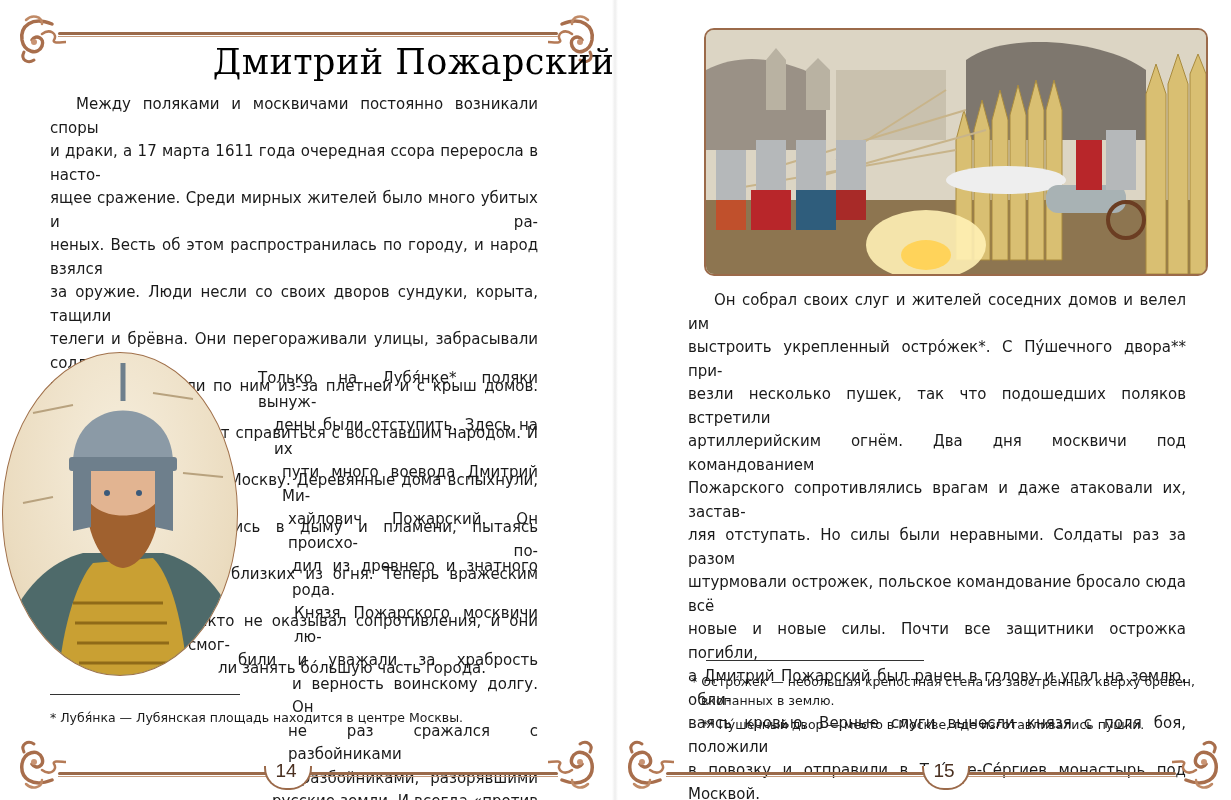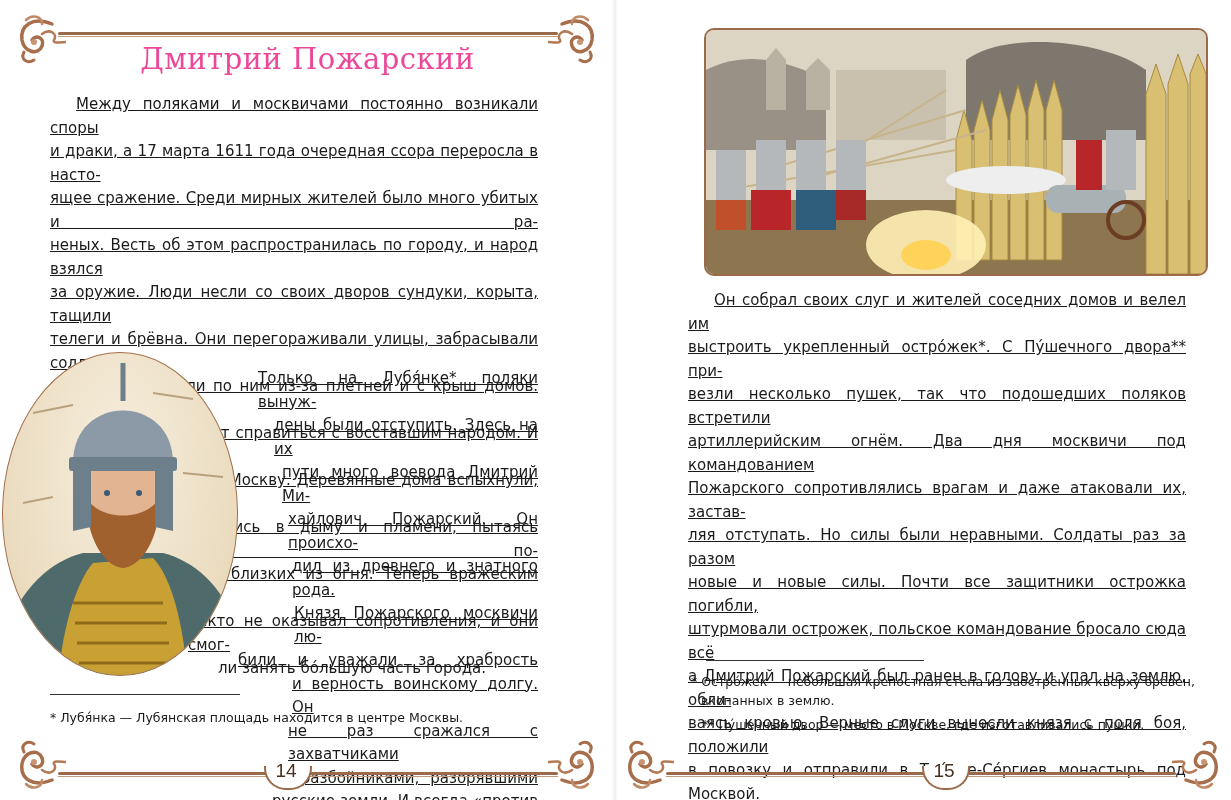--- a/index.html
+++ b/index.html
@@ -6,26 +6,26 @@
   body { width:1231px; height:800px; background:#ffffff; position:relative; overflow:hidden;
          font-family:"DejaVu Sans", sans-serif; color:#1a1a1a; }
   .page { position:absolute; top:0; height:800px; }
   .page.left { left:0; width:615px; }
   .page.right { left:616px; width:615px; }
   .gutter { position:absolute; left:612px; top:0; width:6px; height:800px;
             background:linear-gradient(90deg,#fff,#eee,#fff); }
   .rule { position:absolute; height:3px; background:#9b6a4a; border-radius:2px; }
   .rule::after { content:""; position:absolute; left:0; right:0; top:4px; height:1px; background:#c59a7c; }
   .corner { position:absolute; width:54px; height:54px; }
-  .title { position:absolute; left:0; width:615px; top:42px; text-align:center;
-           font-family:"DejaVu Serif", serif; font-size:29px; color:#ec4899; letter-spacing:0.5px; }
+  .title { position:absolute; left:0; width:615px; top:42px; text-align:right;
+           font-family:"DejaVu Serif", serif; font-size:35px; color:#000000; letter-spacing:0.5px; }
   .txt { position:absolute; font-size:15px; line-height:23.5px; }
   .ind { text-indent:26px; }
   .line { display:block; white-space:nowrap; }
-  .line.j { text-align:justify; text-align-last:justify; white-space:normal;text-decoration:underline; }
+  .line.j { text-align:justify; text-align-last:justify; white-space:normal; }
   .fnrule { position:absolute; height:1px; background:#333; }
   .fn { position:absolute; font-size:12.5px; line-height:19px; }
   .pnum { position:absolute; font-family:Liberation Sans, sans-serif; font-size:19px; color:#4a3020; text-align:center; width:40px; }
   .bowl { position:absolute; width:44px; height:22px; border:2px solid #9b6a4a; border-top:none;
           border-radius:0 0 22px 22px; background:#fff; }
   .portrait { position:absolute; left:2px; top:352px; width:234px; height:322px; border-radius:50%;
               border:1px solid #a0704a; overflow:hidden;
               background:radial-gradient(ellipse at 50% 35%, #f6eedd 0%, #ebdcc0 70%, #e0cfae 100%); }
   .illus { position:absolute; left:704px; top:28px; width:500px; height:244px; overflow:hidden;
            border:2px solid #9b6a4a; border-radius:10px; background:#d8cdb8; }
@@ -91,21 +91,21 @@
 
   <div class="txt" style="left:238px;top:367px;width:300px">
     <span class="line j" style="margin-left:20px">Только на Лубя́нке* поляки вынуж-</span>
     <span class="line j" style="margin-left:36px">дены были отступить. Здесь на их</span>
     <span class="line j" style="margin-left:44px">пути много воевода Дмитрий Ми-</span>
     <span class="line j" style="margin-left:50px">хайлович Пожарский. Он происхо-</span>
     <span class="line j" style="margin-left:54px">дил из древнего и знатного рода.</span>
     <span class="line j" style="margin-left:56px">Князя Пожарского москвичи лю-</span>
     <span class="line j" style="">били и уважали за храбрость</span>
     <span class="line j" style="margin-left:54px">и верность воинскому долгу. Он</span>
-    <span class="line j" style="margin-left:50px">не раз сражался с захватчиками</span>
+    <span class="line j" style="margin-left:50px">не раз сражался с разбойниками</span>
     <span class="line j" style="margin-left:42px">и разбойниками, разорявшими</span>
     <span class="line j" style="margin-left:34px">русские земли. И всегда «против</span>
 
   </div>
 
   <div class="fnrule" style="left:50px;top:694px;width:190px"></div>
   <div class="fn" style="left:50px;top:708px">* Лубя́нка — Лубянская площадь находится в центре Москвы.</div>
 
   <svg class="corner" style="left:12px;top:738px;transform:scaleY(-1)">
       <use href="#orn"></use>
@@ -166,22 +166,22 @@
 </div>
 
 <div class="page right">
   <div class="txt" style="left:72px;top:289px;width:498px">
     <span class="line j ind">Он собрал своих слуг и жителей соседних домов и велел им</span>
     <span class="line j">выстроить укрепленный остро́жек*. С Пу́шечного двора** при-</span>
     <span class="line j">везли несколько пушек, так что подошедших поляков встретили</span>
     <span class="line j">артиллерийским огнём. Два дня москвичи под командованием</span>
     <span class="line j">Пожарского сопротивлялись врагам и даже атаковали их, застав-</span>
     <span class="line j">ляя отступать. Но силы были неравными. Солдаты раз за разом</span>
+    <span class="line j">штурмовали острожек, польское командование бросало сюда всё</span>
     <span class="line j">новые и новые силы. Почти все защитники острожка погибли,</span>
-    <span class="line j">штурмовали острожек, польское командование бросало сюда всё</span>
     <span class="line j">а Дмитрий Пожарский был ранен в голову и упал на землю, обли-</span>
     <span class="line j">ваясь кровью. Верные слуги вынесли князя с поля боя, положили</span>
     <span class="line j">в повозку и отправили в Тро́ице-Се́ргиев монастырь под Москвой.</span>
 
   </div>
 
   <div class="fnrule" style="left:90px;top:660px;width:218px"></div>
   <div class="fn" style="left:75px;top:672px">
     <div>* Остро́жек — небольшая крепостна́я стена из заострённых кверху брёвен,</div>
     <div style="padding-left:10px">вкопанных в землю.</div>

